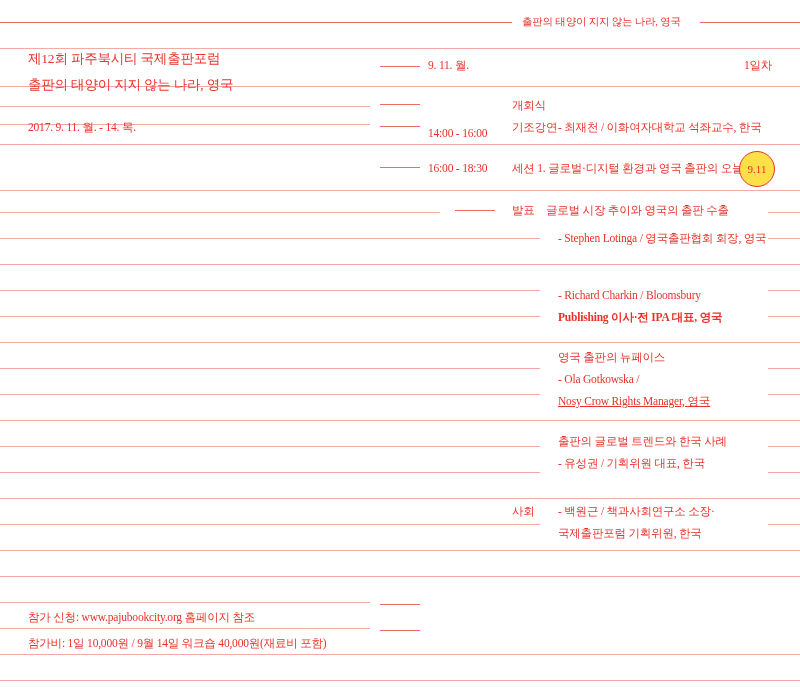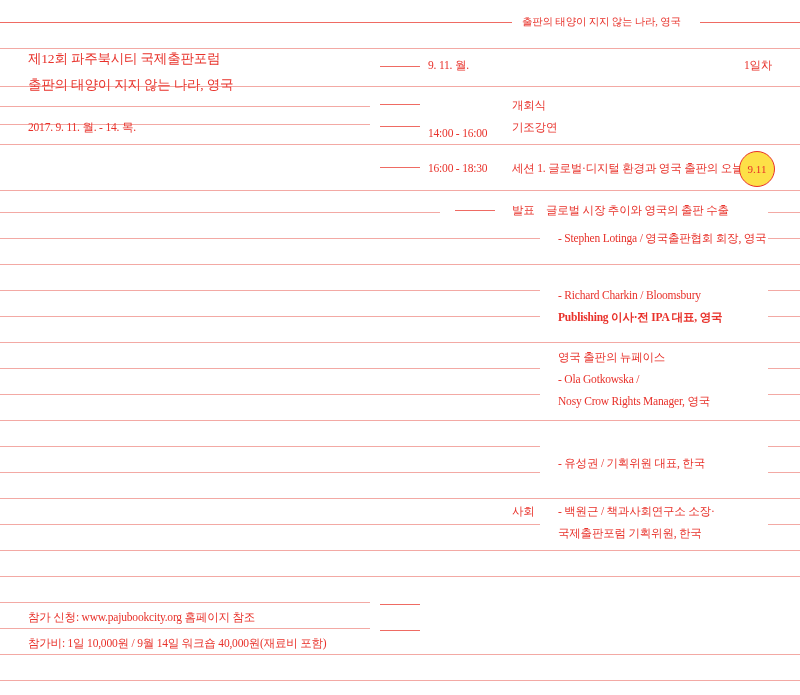--- a/index.html
+++ b/index.html
@@ -139,38 +139,40 @@
     <div class="t" style="left:428px; top:58px;">9. 11. 월.</div>
 
     <div class="t" style="left:744px; top:58px;">1일차</div>
 
     <div class="t" style="left:428px; top:98px;margin-top:28px;">14:00 - 16:00</div>
 
     <div class="t" style="left:512px; top:98px;">개회식</div>
 
     <div class="t" style="left:512px; top:120px;">기조강연</div>
 
+    <div class="t" style="left:558px; top:120px;">- 최재천 / 이화여자대학교 석좌교수, 한국</div>
 
     <div class="t" style="left:428px; top:161px;">16:00 - 18:30</div>
 
     <div class="t" style="left:512px; top:161px;">세션 1. 글로벌·디지털 환경과 영국 출판의 오늘</div>
 
     <div class="badge" style="left:739px; top:151px;">9.11</div>
 
     <div class="t" style="left:512px; top:203px;">발표</div>
     <div class="t" style="left:546px; top:203px;">글로벌 시장 추이와 영국의 출판 수출</div>
     <div class="t" style="left:558px; top:231px;">- Stephen Lotinga / 영국출판협회 회장, 영국</div>
 
     <div class="t" style="left:558px; top:288px;">- Richard Charkin / Bloomsbury</div>
     <div class="t" style="left:558px; top:310px;font-weight:bold;">  Publishing 이사·전 IPA 대표, 영국</div>
 
     <div class="t" style="left:558px; top:350px;">영국 출판의 뉴페이스</div>
     <div class="t" style="left:558px; top:372px;">- Ola Gotkowska /</div>
-    <div class="t" style="left:558px; top:394px;">  Nosy Crow Rights Manager, 영국</div>
+    <div class="t" style="left:558px; top:394px;text-decoration:underline;">  Nosy Crow Rights Manager, 영국</div>
 
+    <div class="t" style="left:558px; top:434px;">출판의 글로벌 트렌드와 한국 사례</div>
     <div class="t" style="left:558px; top:456px;">- 유성권 / 기획위원 대표, 한국</div>
 
     <div class="t" style="left:512px; top:504px;">사회</div>
     <div class="t" style="left:558px; top:504px;">- 백원근 / 책과사회연구소 소장·</div>
     <div class="t" style="left:558px; top:526px;">  국제출판포럼 기획위원, 한국</div>
 
     <div class="t" style="left:28px; top:610px;">참가 신청: www.pajubookcity.org 홈페이지 참조</div>
     <div class="t" style="left:28px; top:636px;">참가비: 1일 10,000원 / 9월 14일 워크숍 40,000원(재료비 포함)</div>
   </div>
 </div>

